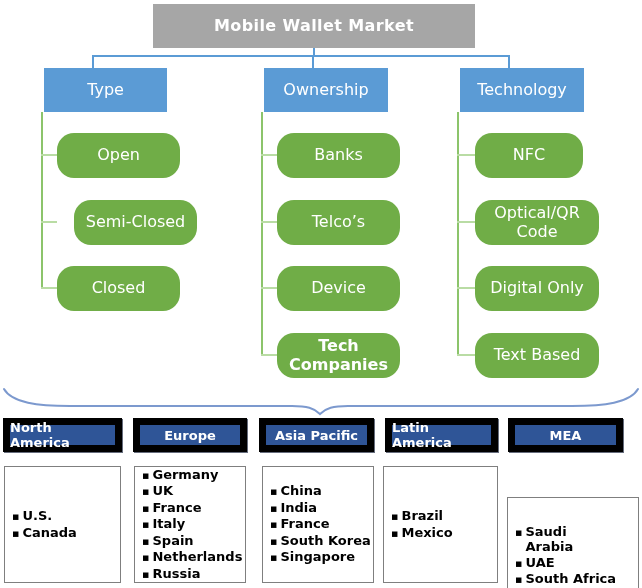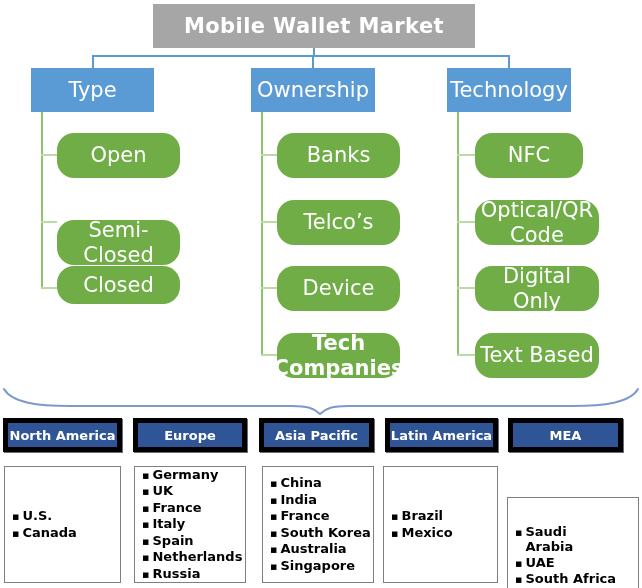--- a/index.html
+++ b/index.html
@@ -12,41 +12,41 @@
     width: 642px; height: 588px;
     background: #ffffff;
     overflow: hidden;
   }
   
   .node {
     position: absolute;
     display: flex; align-items: center; justify-content: center;
     text-align: center;
     color: #ffffff;
-    font-size: 21px;
+    font-size: 16px;
     line-height: 1.15;
     box-sizing: border-box;
     padding: 2px 4px;
   }
   .root   { background: #a6a6a6; font-weight: bold; letter-spacing: 0.4px; }
-  .branch { background: #5b9bd5; }
+  .branch { background: #5b9bd5; margin-left: 13px; }
   .child  { background: #70ad47; border-radius: 17px; }
   
   .line { position: absolute; }
   .blue-line  { background: #5b9bd5; }
   .green-line-v { background: #8cc46b; }
   .green-line-h { background: #b9dca4; }
   
   .brace-wrap { position: absolute; left: 0; top: 383px; width: 642px; height: 34px; }
   
   .region-header {
     position: absolute;
     top: 418px; height: 34px;
     background: #2f5597;
-    border: 5px solid #000000;
+    border: 7px solid #000000;
     box-shadow: 1px 1px 0 rgba(20,30,55,0.65);
     box-sizing: border-box;
     display: flex; align-items: center; justify-content: center;
     color: #ffffff; font-weight: bold; font-size: 13px;
   }
   .region-list {
     position: absolute;
     top: 466px; height: 117px;
     background: #ffffff;
     border: 1px solid #7f7f7f;
@@ -91,22 +91,22 @@
   <div class="line green-line-h" style="left:261px; top:287px; width:16px; height:2px;"></div>
   <div class="line green-line-h" style="left:261px; top:354px; width:16px; height:2px;"></div>
 
   <div class="line green-line-v" style="left:457px; top:112px; width:2px; height:244px;"></div>
   <div class="line green-line-h" style="left:457px; top:154px; width:18px; height:2px;"></div>
   <div class="line green-line-h" style="left:457px; top:221px; width:18px; height:2px;"></div>
   <div class="line green-line-h" style="left:457px; top:287px; width:18px; height:2px;"></div>
   <div class="line green-line-h" style="left:457px; top:354px; width:18px; height:2px;"></div>
 
   <div class="node child" style="left:57px; top:133px; width:123px; height:45px;">Open</div>
-  <div class="node child" style="left:57px; top:200px; width:123px; height:45px;margin-top:20px;">Semi-Closed</div>
-  <div class="node child" style="left:57px; top:266px; width:123px; height:38px;">Closed</div>
+  <div class="node child" style="left:74px; top:200px; width:123px; height:45px;">Semi-Closed</div>
+  <div class="node child" style="left:57px; top:266px; width:123px; height:45px;">Closed</div>
 
   <div class="node child" style="left:277px; top:133px; width:123px; height:45px;">Banks</div>
   <div class="node child" style="left:277px; top:200px; width:123px; height:45px;">Telco’s</div>
   <div class="node child" style="left:277px; top:266px; width:123px; height:45px;">Device</div>
   <div class="node child" style="left:277px; top:333px; width:123px; height:45px;font-weight:bold;">Tech Companies</div>
 
   <div class="node child" style="left:475px; top:133px; width:108px; height:45px;">NFC</div>
   <div class="node child" style="left:475px; top:200px; width:124px; height:45px;">Optical/QR Code</div>
   <div class="node child" style="left:475px; top:266px; width:124px; height:45px;">Digital Only</div>
   <div class="node child" style="left:475px; top:333px; width:124px; height:45px;">Text Based</div>
@@ -177,24 +177,20 @@
     <div class="country">
         <span class="bullet"></span>
         <span class="ct">France</span>
       </div>
     <div class="country">
         <span class="bullet"></span>
         <span class="ct">South Korea</span>
       </div>
     <div class="country">
         <span class="bullet"></span>
-        <span class="ct">Australia</span>
-      </div>
-    <div class="country">
-        <span class="bullet"></span>
         <span class="ct">Singapore</span>
       </div>
   </div>
 
   <div class="region-list" style="left:383px; width:115px;">
     <div class="country">
         <span class="bullet"></span>
         <span class="ct">Brazil</span>
       </div>
     <div class="country">

